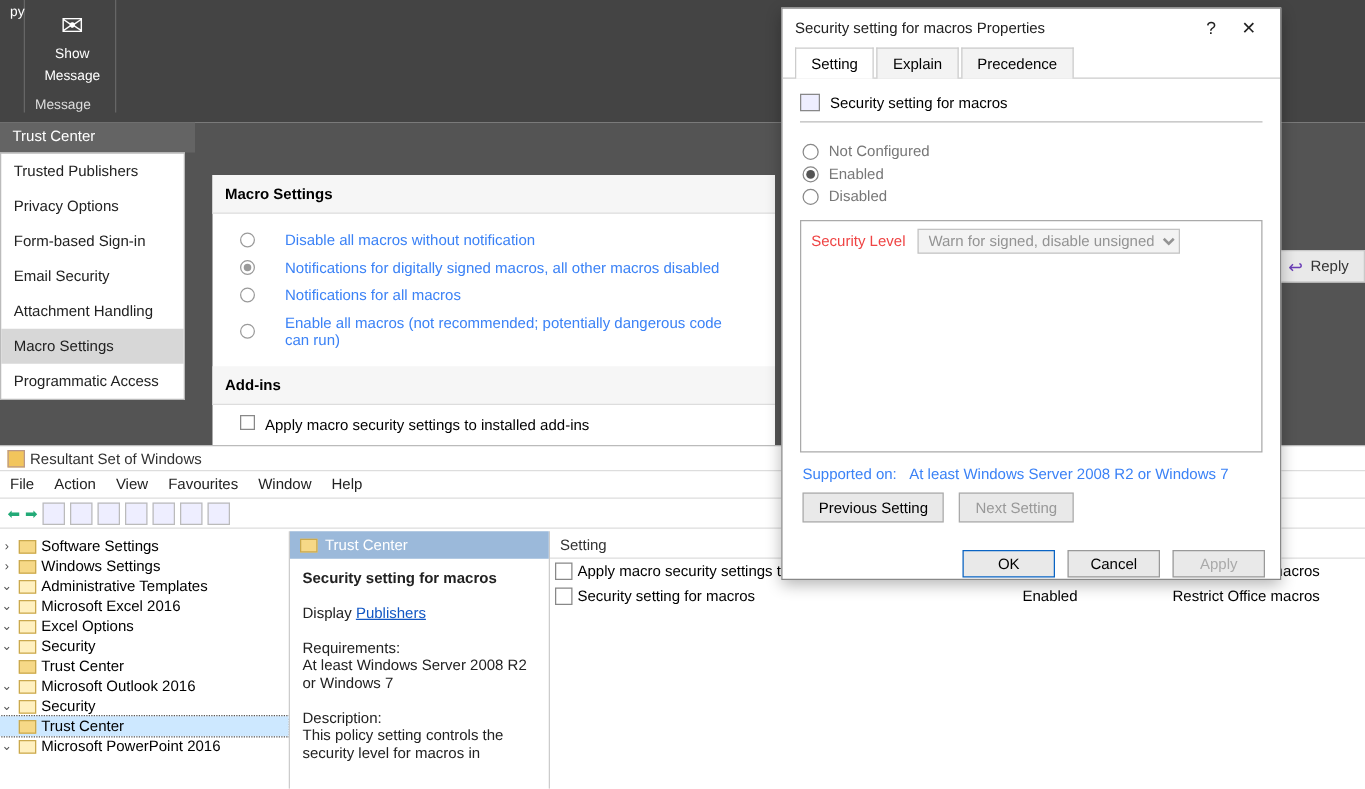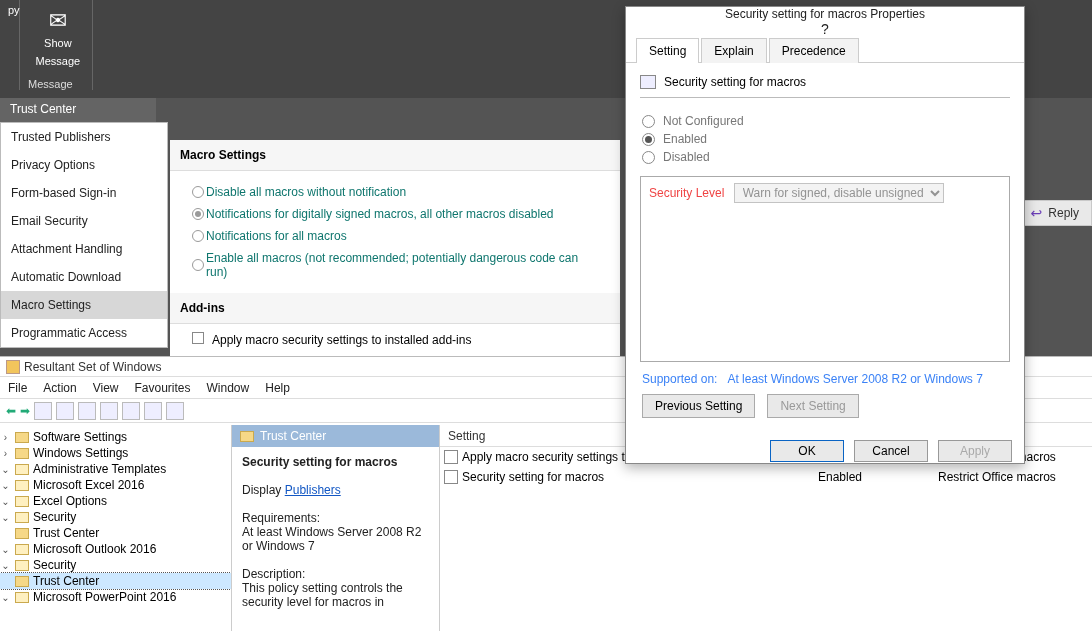--- a/index.html
+++ b/index.html
@@ -10,41 +10,41 @@
 .ribbon .group { display:inline-block; height:90px; vertical-align:top; text-align:center; padding:4px 8px;}
 .ribbon .copy-group { border-right:1px solid #666; width:20px; padding-top:4px;}
 .ribbon .showmsg { width:70px; border-right:1px solid #666;}
 .ribbon .showmsg .env { font-size:22px; line-height:22px; margin-top:6px;}
 .ribbon .showmsg .txt { font-size:11px; margin-top:4px; line-height:14px;}
 .ribbon .group-caption { position:absolute; left:28px; top:78px; font-size:11px; color:#ddd;}
 
 
 .strip { position:absolute; left:0; top:98px; right:0; height:262px; background:#545454;}
 .strip-title { position:absolute; left:0; top:98px; width:156px; height:24px; color:#fff; font-size:12px; padding:4px 10px; background:#646464;}
-.tc-nav { position:absolute; left:0; top:122px; width:168px; bottom:auto; background:#fff; border:1px solid #bbb; }
+.tc-nav { position:absolute; left:0; top:122px; width:148px; bottom:auto; background:#fff; border:1px solid #bbb; }
 .tc-nav .item { padding:7px 10px; color:#222; cursor:pointer;}
 .tc-nav .item.sel { background:#d7d7d7;}
 .tc-panel { position:absolute; left:170px; top:140px; width:450px; background:#fff;}
 .tc-panel h4 { font-weight:bold; padding:8px 10px; border-bottom:1px solid #ddd; font-size:12px; background:#f6f6f6;}
 .tc-panel .opts { padding:10px 22px;}
-.tc-panel .opts .o { color:#0f766e; padding:4px 0; display:flex; align-items:center; gap:2px;}
+.tc-panel .opts .o { color:#3b82f6; padding:4px 0; display:flex; align-items:center; gap:24px;}
 .tc-panel .opts .o .radio { width:12px; height:12px; border:1px solid #9a9a9a; border-radius:50%; display:inline-block; flex:none;}
 .tc-panel .opts .o.sel .radio::after{content:""; display:block; width:6px;height:6px;background:#9a9a9a;border-radius:50%;margin:2px;}
 .tc-panel .addins { padding:8px 22px 16px;}
 .tc-panel .addins .chk { width:12px;height:12px;border:1px solid #888;display:inline-block;margin-right:8px;}
 
 
 .reply-btn { position:absolute; right:0; top:200px; height:26px; padding:4px 12px; background:#e9e9e9; border:1px solid #c9c9c9; display:flex; align-items:center; gap:6px; color:#333;}
 .reply-btn .arrow{ color:#6a3db7; font-size:14px;}
 
 
 .mmc { position:absolute; left:0; top:356px; right:0; bottom:0; background:#fff; border-top:1px solid #bbb;}
 .mmc-title { padding:2px 6px; font-size:12px; color:#333; display:flex; align-items:center; gap:4px; border-bottom:1px solid #ddd; height:20px;}
 .mmc-title .ico { width:14px;height:14px;background:#f2c55c;border:1px solid #b98;}
-.mmc-menu { padding:3px 8px; display:flex; gap:16px; color:#222; border-bottom:1px solid #ddd; height:22px; align-items:center;}
+.mmc-menu { padding:3px 8px; display:flex; gap:16px; color:#222; border-bottom:1px solid #ddd; height:22px; }
 .mmc-toolbar { padding:3px 6px; display:flex; gap:4px; border-bottom:1px solid #ddd; height:24px; align-items:center;}
 .mmc-toolbar .tb { width:18px;height:18px;border:1px solid #bbb; background:#eef;}
 .mmc-body { position:absolute; left:0; top:68px; right:0; bottom:0; display:flex;}
 .mmc-tree { width:232px; border-right:1px solid #ccc; overflow:auto; padding:4px 0;}
 .mmc-tree .node { padding:1px 4px 1px 0; display:flex; align-items:center; gap:4px; white-space:nowrap; cursor:pointer;}
 .mmc-tree .tw { width:11px; text-align:center; color:#555; font-size:10px;}
 .mmc-tree .fld { width:14px;height:11px;background:#f6d887;border:1px solid #caa94e;flex:none;}
 .mmc-tree .fld.o { background:#fff0c0;}
 .mmc-tree .node.sel { background:#cde8ff; outline:1px dotted #555;}
 .indent-0{padding-left:16px}.indent-1{padding-left:32px}.indent-2{padding-left:48px}.indent-3{padding-left:64px}.indent-4{padding-left:80px}
@@ -57,21 +57,21 @@
 .mmc-desc .body a{color:#1257c4; text-decoration:underline;}
 .mmc-list { flex:1;}
 .mmc-list .hdr { display:flex; border-bottom:1px solid #ddd; height:22px; align-items:center; color:#333;}
 .mmc-list .hdr .c1{flex:0 0 360px; padding-left:8px;} .mmc-list .hdr .c2{flex:0 0 120px;} .mmc-list .hdr .c3{flex:1;}
 .mmc-list .row { display:flex; height:20px; align-items:center; padding-left:4px;}
 .mmc-list .row .ic{width:14px;height:14px;border:1px solid #888;margin-right:4px;background:#fff;}
 .mmc-list .row .c1{flex:0 0 356px; overflow:hidden; text-overflow:ellipsis; white-space:nowrap;} .mmc-list .row .c2{flex:0 0 120px;} .mmc-list .row .c3{flex:1;}
 
 
 .dlg { position:absolute; left:625px; top:6px; width:400px; height:458px; background:#fff; border:1px solid #888; box-shadow:0 4px 12px rgba(0,0,0,.3);}
-.dlg-title { height:30px; display:flex; align-items:center; padding:0 10px; font-size:12px; color:#222;flex-direction:column;}
+.dlg-title { height:30px; display:flex; align-items:center; padding:0 10px; font-size:12px; color:#222;}
 .dlg-title .sp{flex:1;}
 .dlg-title .hlp,.dlg-title .cls{ width:30px; text-align:center; font-size:14px; cursor:pointer;}
 .dlg-tabs { display:flex; padding:0 10px; border-bottom:1px solid #ccc; height:26px;}
 .dlg-tabs .tab{ padding:5px 12px; border:1px solid #ccc; border-bottom:none; margin-right:2px; background:#f3f3f3; position:relative; top:1px; cursor:pointer;}
 .dlg-tabs .tab.act{ background:#fff;}
 .dlg-body { padding:12px 14px 8px;}
 .dlg-body .name { display:flex; align-items:center; gap:8px; padding-bottom:8px; border-bottom:1px solid #bbb;}
 .dlg-body .name .ic{width:16px;height:14px;border:1px solid #888;background:#eef;}
 .dlg-body .radios { padding:14px 2px 10px;}
 .dlg-body .radios .r{ display:flex; align-items:center; gap:8px; color:#777; padding:2px 0;}
@@ -106,21 +106,20 @@
 
 <div class="strip"></div>
 <div class="strip-title">Trust Center</div>
 
 <div class="tc-nav">
   <div class="item">Trusted Publishers</div>
   <div class="item">Privacy Options</div>
   <div class="item">Form-based Sign-in</div>
   <div class="item">Email Security</div>
   <div class="item">Attachment Handling</div>
-  <div class="item">Automatic Download</div>
   <div class="item sel">Macro Settings</div>
   <div class="item">Programmatic Access</div>
 </div>
 
 <div class="tc-panel">
   <h4>Macro Settings</h4>
   <div class="opts">
     <div class="o">
         <span class="radio"></span>
         <span>Disable all macros without notification</span>

